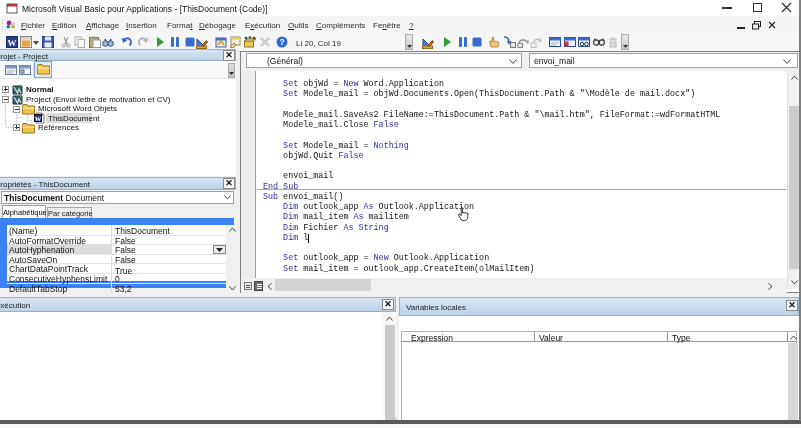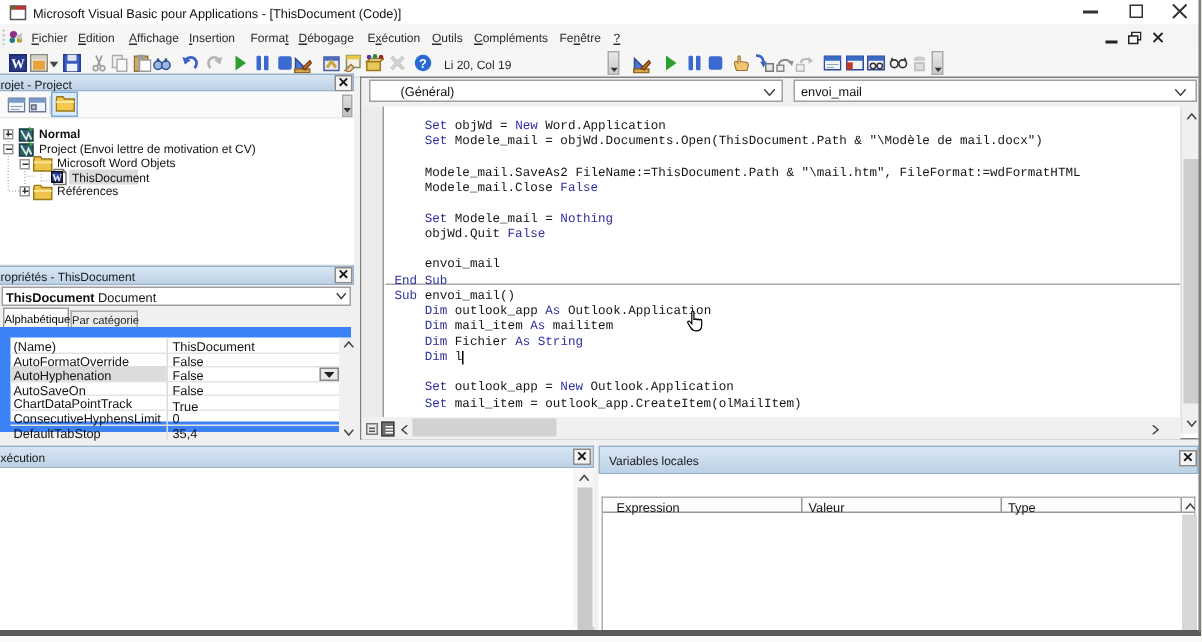--- a/index.html
+++ b/index.html
@@ -387,21 +387,21 @@
     <svg class="a" style="left:209px;top:23px" width="7" height="4" viewBox="0 0 7 4">
           <path d="M0 0 L7 0 L3.5 4 Z" fill="#222"></path>
         </svg>
     <div class="a" style="left:2px;top:29.8px">AutoSaveOn</div>
         <div class="a" style="left:108px;top:29.8px">False</div>
     <div class="a" style="left:2px;top:39.4px">ChartDataPointTrack</div>
         <div class="a" style="left:108px;top:41px">True</div>
     <div class="a" style="left:2px;top:49px">ConsecutiveHyphensLimit</div>
         <div class="a" style="left:108px;top:49px">0</div>
     <div class="a" style="left:2px;top:58.6px">DefaultTabStop</div>
-        <div class="a" style="left:108px;top:58.6px">35,4</div>
+        <div class="a" style="left:108px;top:58.6px">53,2</div>
   </div>
 </div>
 
 <div class="a" id="codewin" style="left:240px;top:51px;width:559px;height:242px;background:#fff;border-left:1px solid #808080;border-top:1px solid #808080;border-bottom:1px solid #808080">
 
   <div class="a" style="left:0;top:0;width:559px;height:19px;background:#f0f0f0">
     <div class="a" style="left:5px;top:1px;width:276px;height:15px;background:#fff;border:1px solid #a0a0a0"></div>
     <div class="a" style="left:26px;top:4px;font-size:8.5px;color:#111">(Général)</div>
     <svg class="a" style="left:268px;top:7px" width="8" height="5" viewBox="0 0 8 5">
           <path d="M0.5 0.5 L4 4.5 L7.5 0.5" fill="none" stroke="#444"></path>

